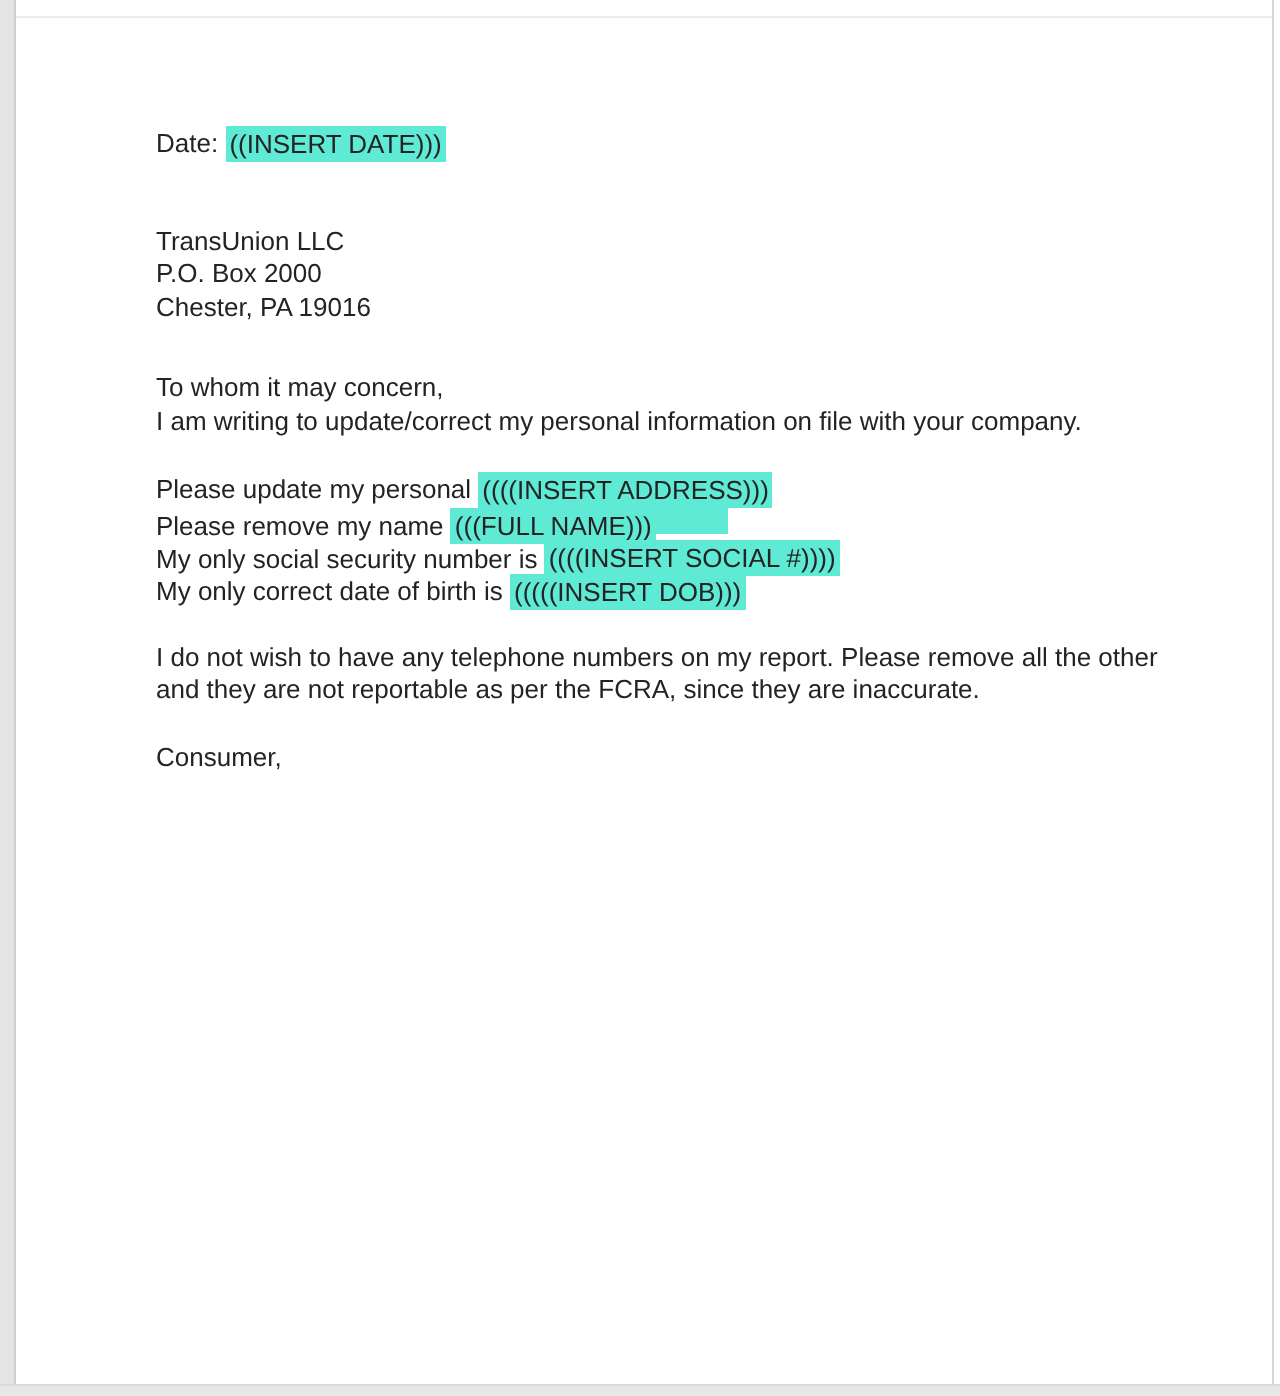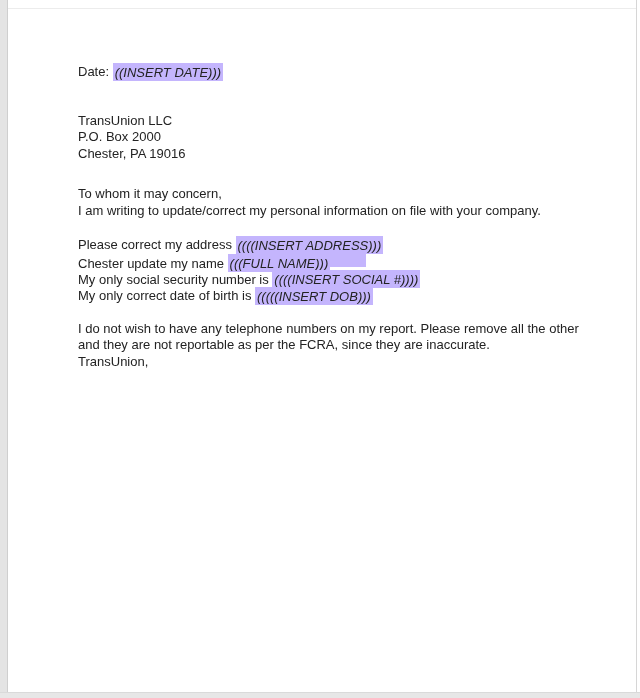--- a/index.html
+++ b/index.html
@@ -20,29 +20,29 @@
   .page {
     position: absolute;
     left: 78px;
     top: 64px;
     width: 520px;
     font-size: 13px;
     line-height: 16.5px;
   }
   .line { white-space: nowrap; }
   .para-line { white-space: nowrap; }
-  .hl { background: #c4b5fd; padding: 1.5px 2px 1.5px 2px; font-style: italic; }
+  .hl { background: #5eead4; padding: 1.5px 2px 1.5px 2px; }
   .hl.trail { display: inline-block; width: 36px; height: 13px; padding: 1.5px 0; }
 
   .block-date      { margin-bottom: 32px; }
   .block-recipient { margin-bottom: 24px; }
   .block-salute    { margin-bottom: 0; }
   .block-intro     { margin-bottom: 18px; }
   .block-updates   { margin-bottom: 16px; }
-  .block-closing   { }
+  .block-closing   { margin-bottom: 17px; }
 </style>
 </head>
 <body>
 
 <div class="frame-left"></div>
 <div class="frame-left-line"></div>
 <div class="frame-right-line"></div>
 <div class="frame-top-line"></div>
 <div class="frame-bottom"></div>
 
@@ -54,26 +54,26 @@
       <div class="line">TransUnion LLC</div>
       <div class="line">P.O. Box 2000</div>
       <div class="line">Chester, PA 19016</div>
     </div>
 
   <div class="line block-salute">To whom it may concern,</div>
 
   <div class="line block-intro">I am writing to update/correct my personal information on file with your company.</div>
 
   <div class="block-updates">
-      <div class="line"><span>Please correct my address </span><span class="hl">((((INSERT ADDRESS)))</span></div>
-      <div class="line"><span>Chester update my name </span><span class="hl">(((FULL NAME)))</span><span class="hl trail">&nbsp;</span></div>
+      <div class="line"><span>Please update my personal </span><span class="hl">((((INSERT ADDRESS)))</span></div>
+      <div class="line"><span>Please remove my name </span><span class="hl">(((FULL NAME)))</span><span class="hl trail">&nbsp;</span></div>
       <div class="line"><span>My only social security number is </span><span class="hl">((((INSERT SOCIAL #))))</span></div>
       <div class="line"><span>My only correct date of birth is </span><span class="hl">(((((INSERT DOB)))</span></div>
     </div>
 
   <div class="block-closing">
       <div class="para-line">I do not wish to have any telephone numbers on my report. Please remove all the other</div>
       <div class="para-line">and they are not reportable as per the FCRA, since they are inaccurate.</div>
     </div>
 
-  <div class="line">TransUnion,</div>
+  <div class="line">Consumer,</div>
 
 </div>
 
 </body></html>

